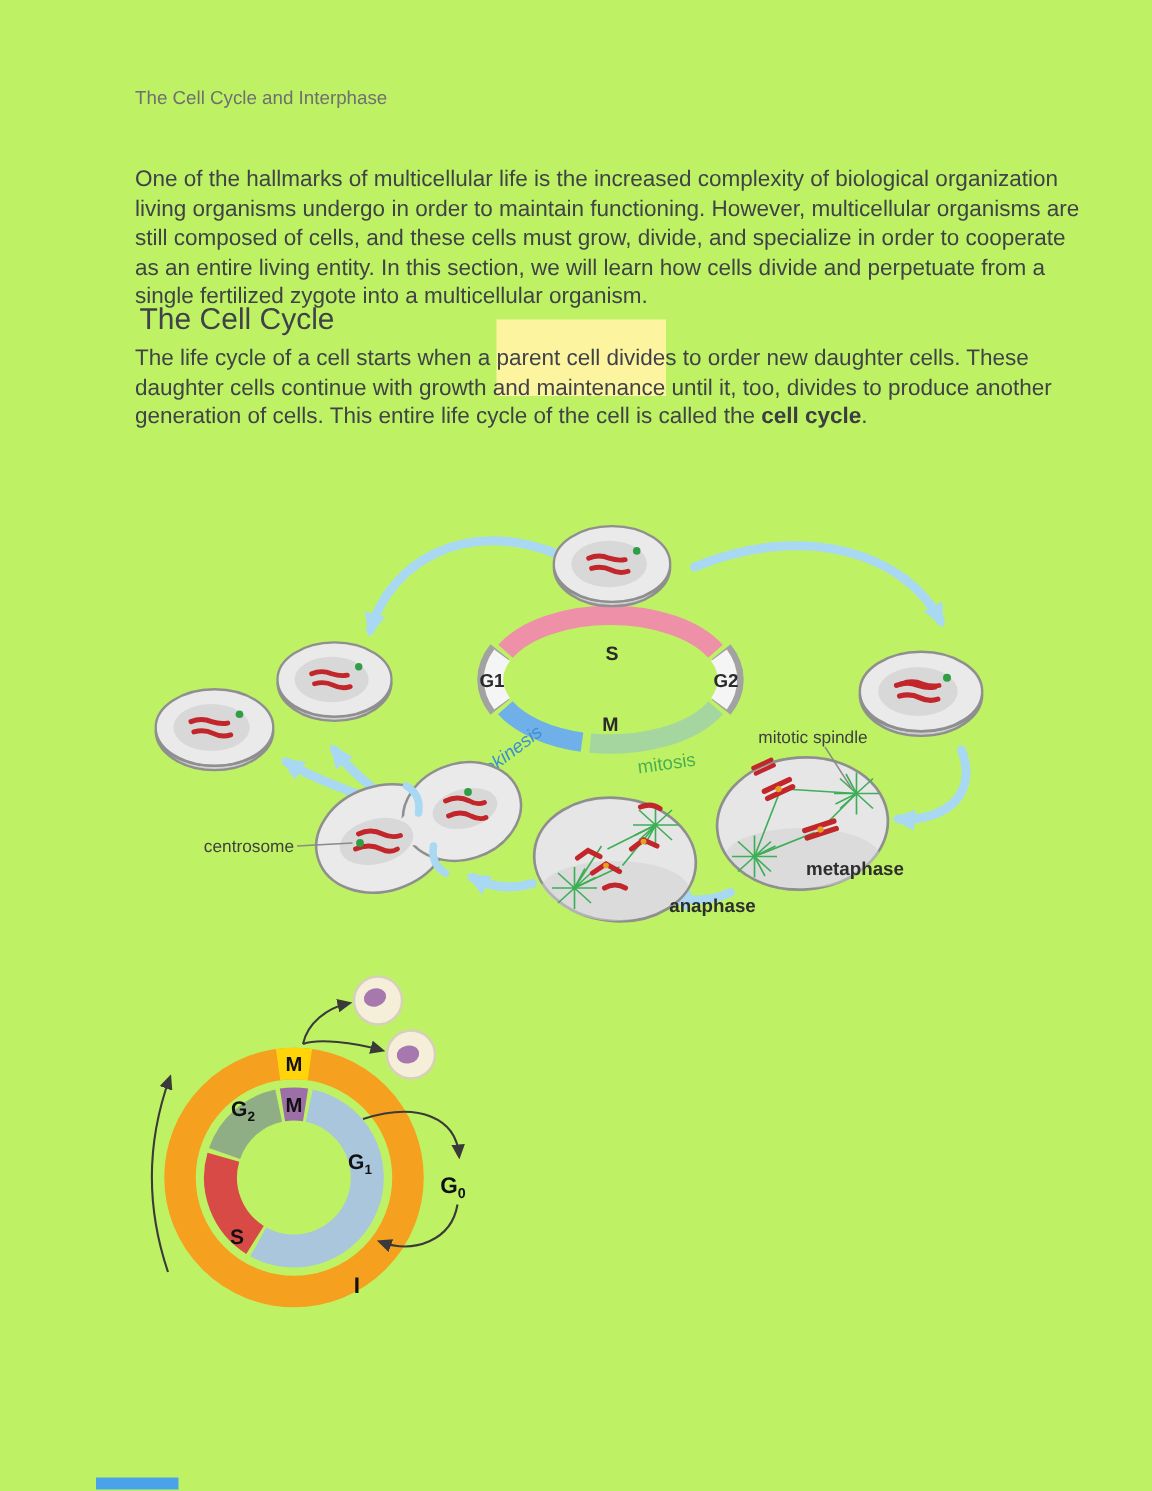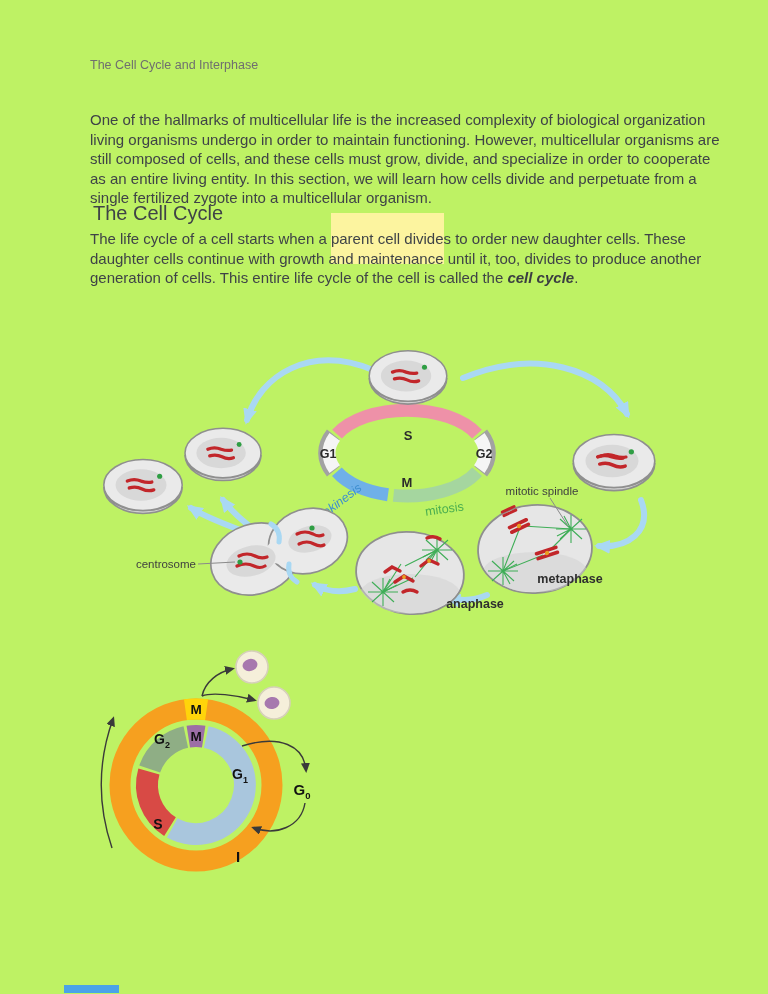--- a/index.html
+++ b/index.html
@@ -5,21 +5,21 @@
   html,body{margin:0;padding:0;background:#ffffff;}
   .page{position:relative;width:768px;height:994px;background:#bef264;overflow:hidden;
         font-family:"Liberation Sans","DejaVu Sans",sans-serif;}
   .subtitle{position:absolute;left:90px;top:58px;font-size:12.5px;color:#6f6f6f;}
   .para{position:absolute;left:90px;width:636px;font-size:15px;line-height:19.6px;color:#3f4347;}
   .p1{top:94px;margin-top:16px;}
   .h2{position:absolute;left:93px;top:202px;font-size:20px;color:#3f4347;}
   .p2{top:229px;}
   .p3{top:306px;}
   .hl{background:#fcf49f;padding:17px 0;text-align:right;}
-  .b{font-weight:700;color:#3a3d41;font-style:italic;}
+  .b{font-weight:700;color:#3a3d41;}
   .fig{position:absolute;}
   .accentbar{position:absolute;left:64px;top:985px;width:55px;height:8px;}
   svg text{font-family:"Liberation Sans","DejaVu Sans",sans-serif;}
 </style>
 </head>
 <body>
 
 <div class="page">
 
   <div class="subtitle">The Cell Cycle and Interphase</div>

